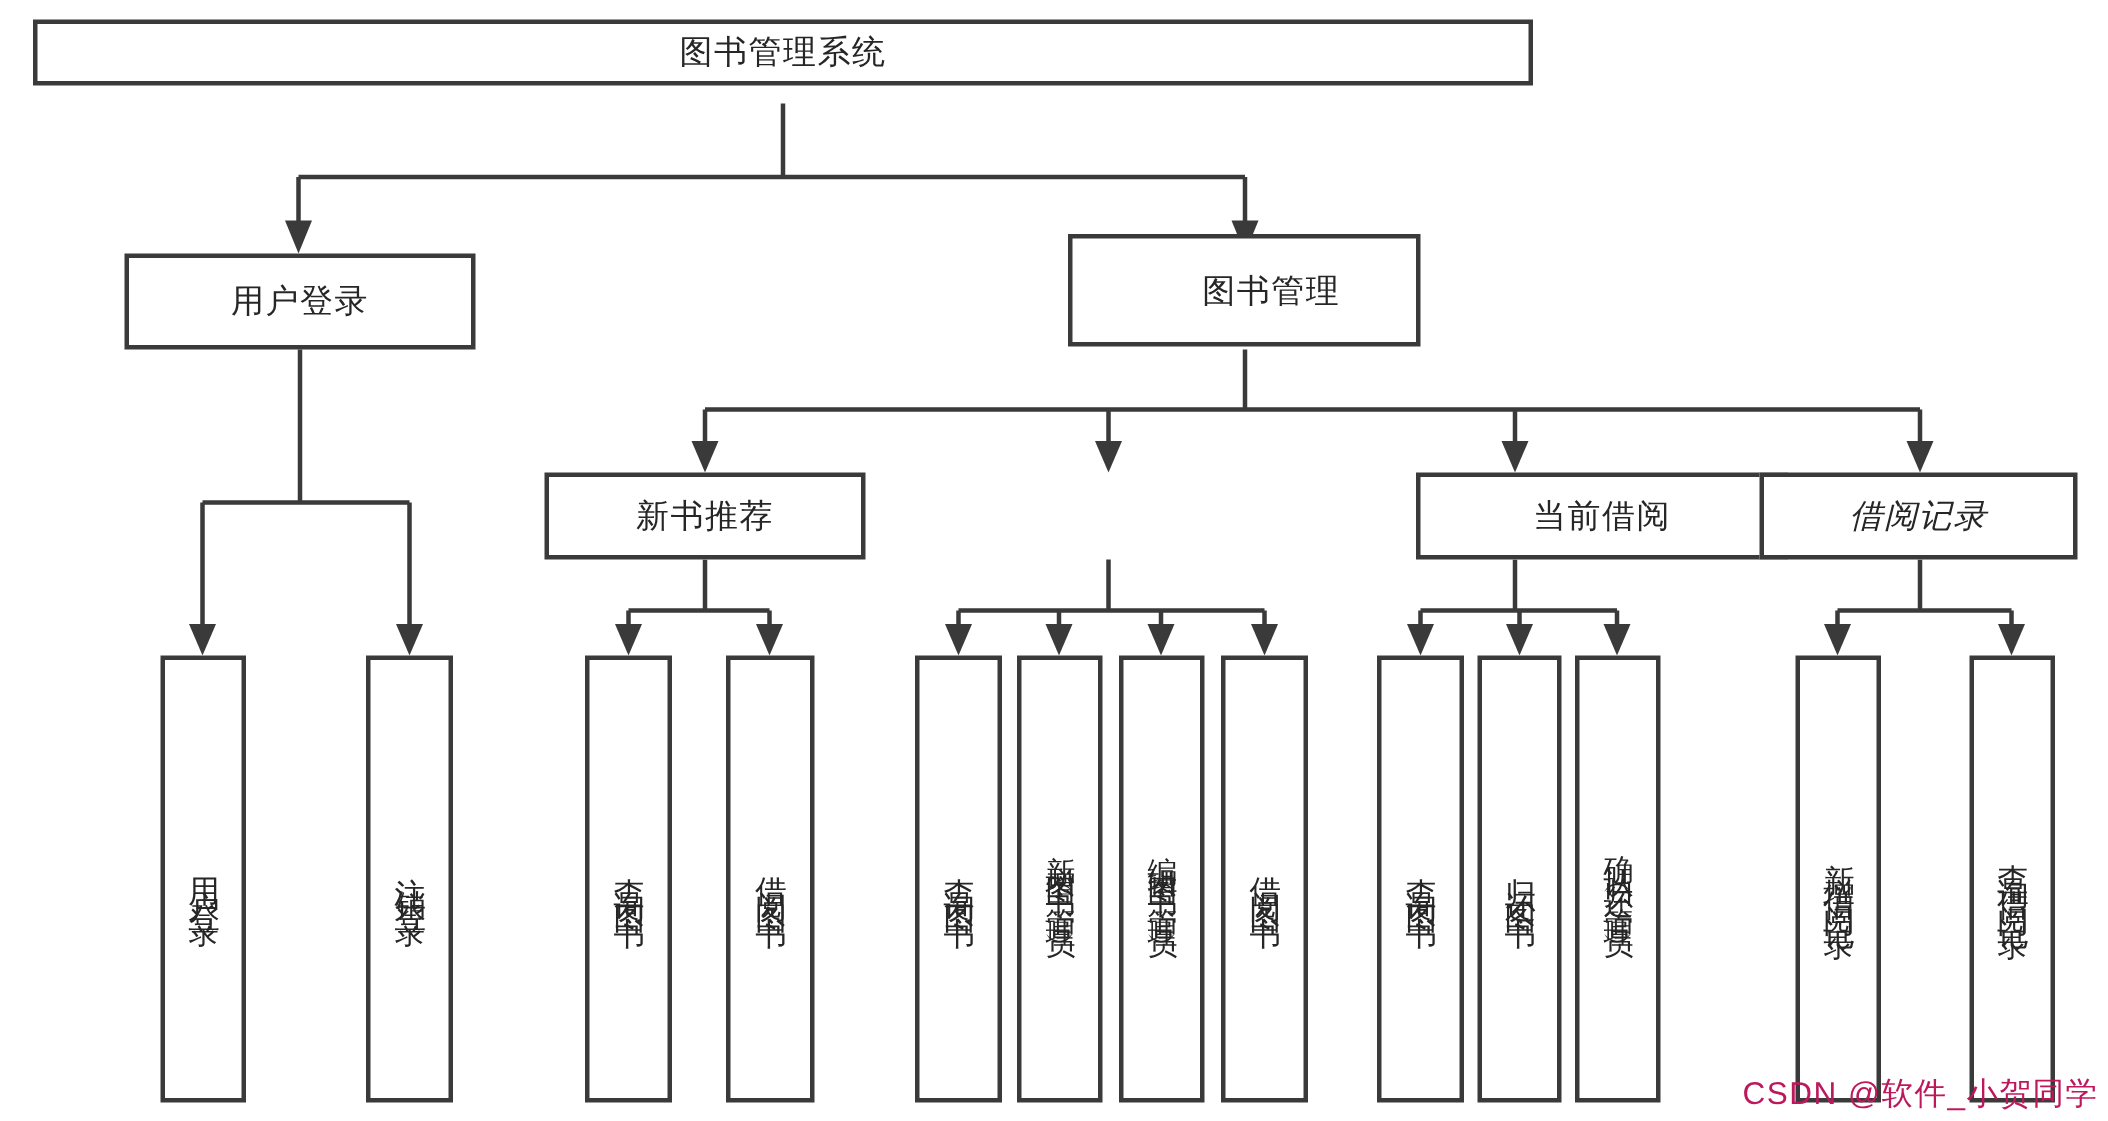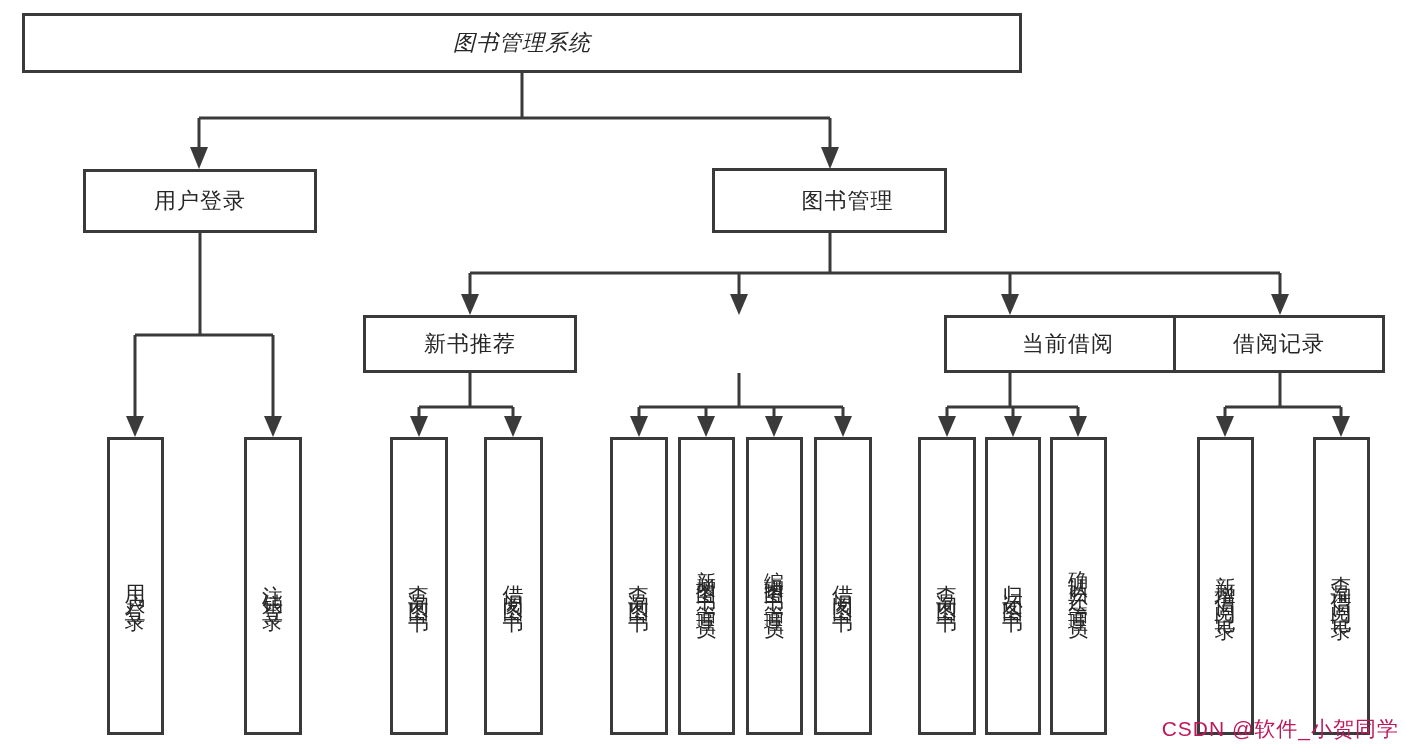--- a/index.html
+++ b/index.html
@@ -20,28 +20,28 @@
     position: absolute;
     box-sizing: border-box;
     border: 3px solid #3a3a3a;
     background: #ffffff;
     display: flex;
     align-items: center;
     justify-content: center;
     color: #262626;
   }
   .h-label { font-size: 22px; letter-spacing: 1px; }
-  .node.root   { left: 22px;  top: 13px;  width: 1000px; height: 60px; font-style: italic; }
+  .node.root   { left: 22px;  top: 13px;  width: 1000px; height: 44px; }
   .node.lvl1a  { left: 83px;  top: 169px; width: 234px;  height: 64px; }
-  .node.lvl1b  { left: 712px; top: 168px; width: 235px;  height: 65px; padding-left: 36px; }
+  .node.lvl1b  { left: 712px; top: 156px; width: 235px;  height: 75px; padding-left: 36px; }
   .node.lvl2   { top: 315px; height: 58px; }
   .node.l2-1 { left: 363px;  width: 214px; }
   .node.l2-2 { left: 632px;  width: 213px; }
   .node.l2-3 { left: 944px;  width: 248px; }
-  .node.l2-4 { left: 1173px; width: 212px; }
+  .node.l2-4 { left: 1173px; width: 212px; font-style: italic; }
   .node.leaf { top: 437px; height: 298px; }
   .vtext {
     writing-mode: vertical-rl;
     text-orientation: mixed;
     font-size: 21px;
     letter-spacing: 9px;
     color: #262626;
     line-height: 1;
     white-space: nowrap;
   }

